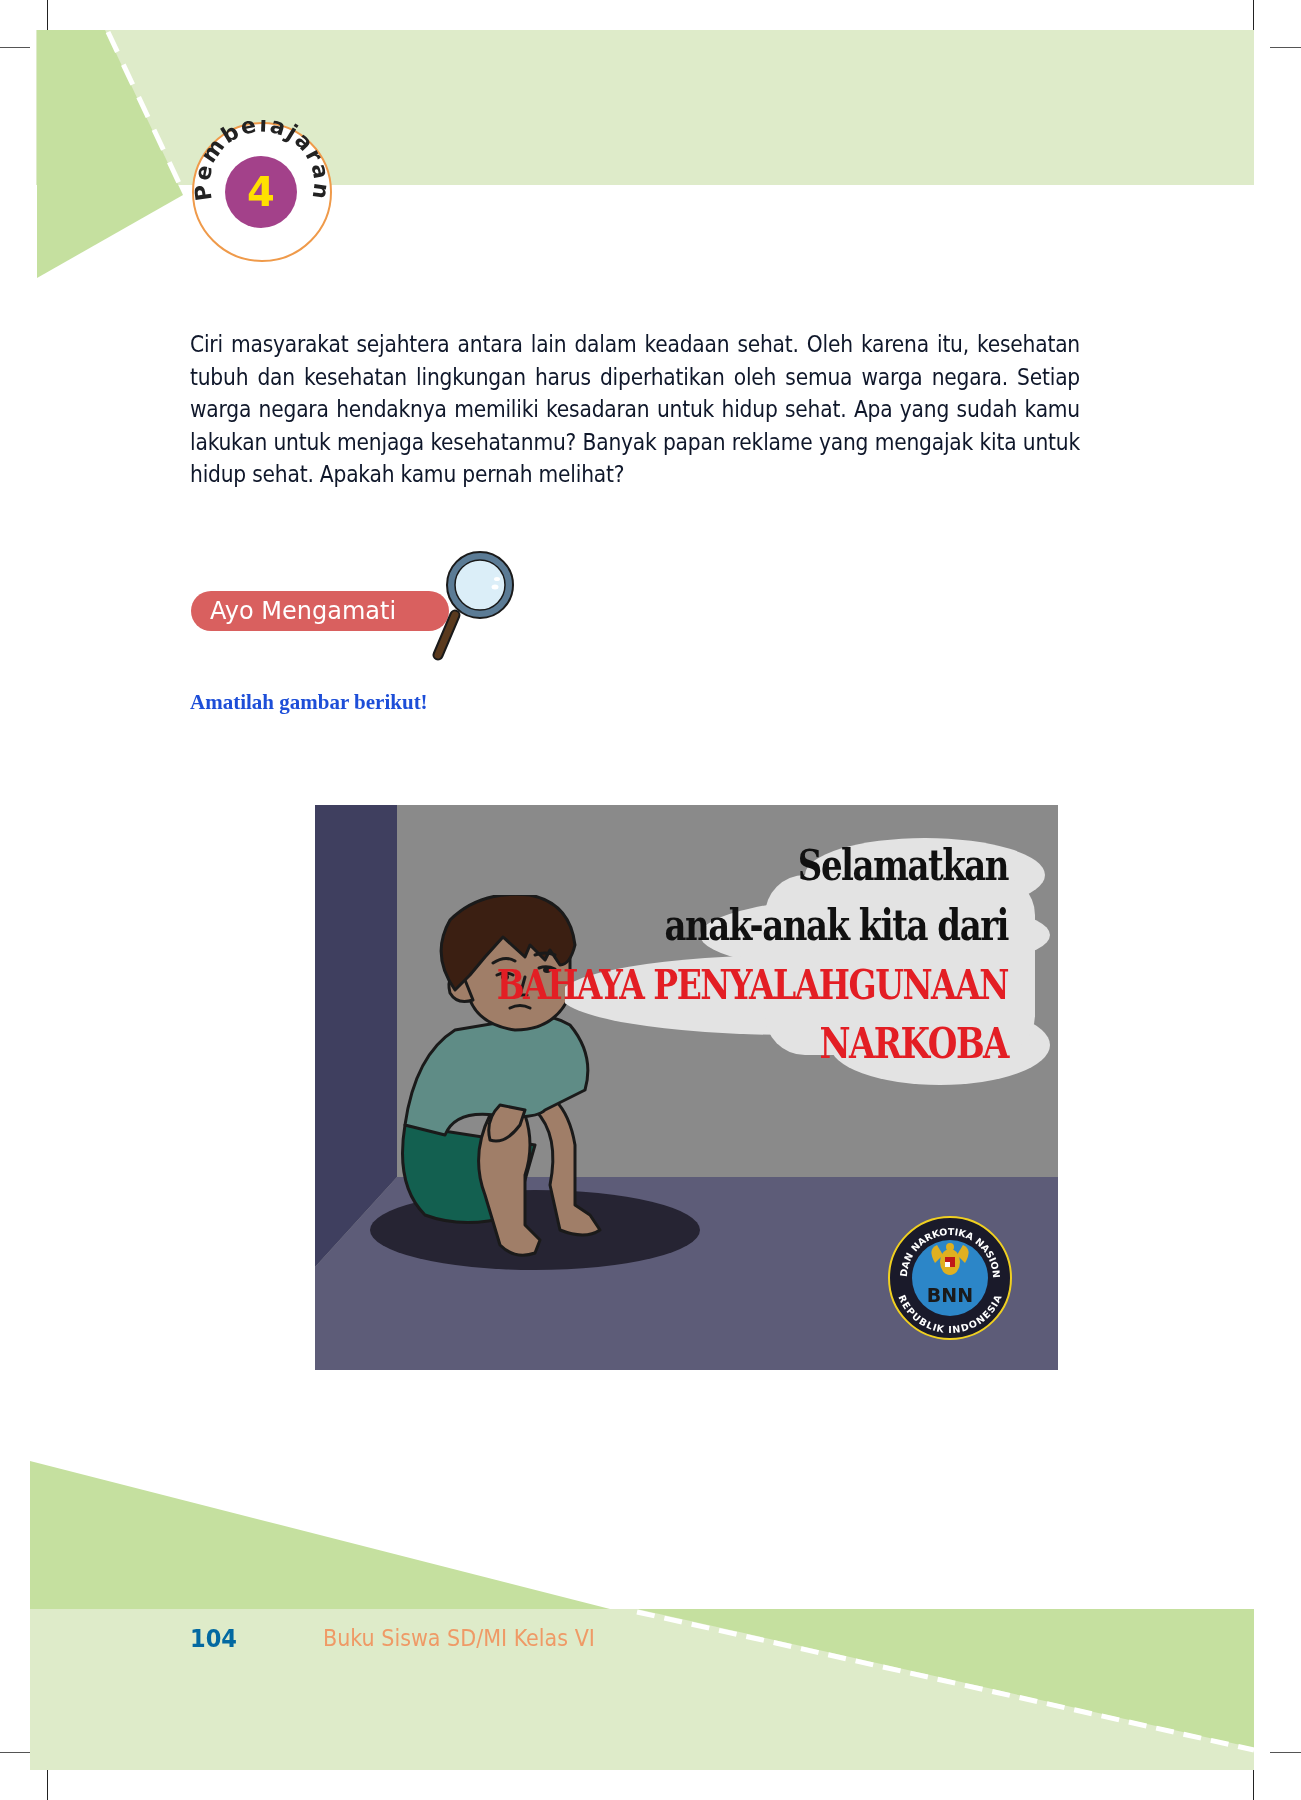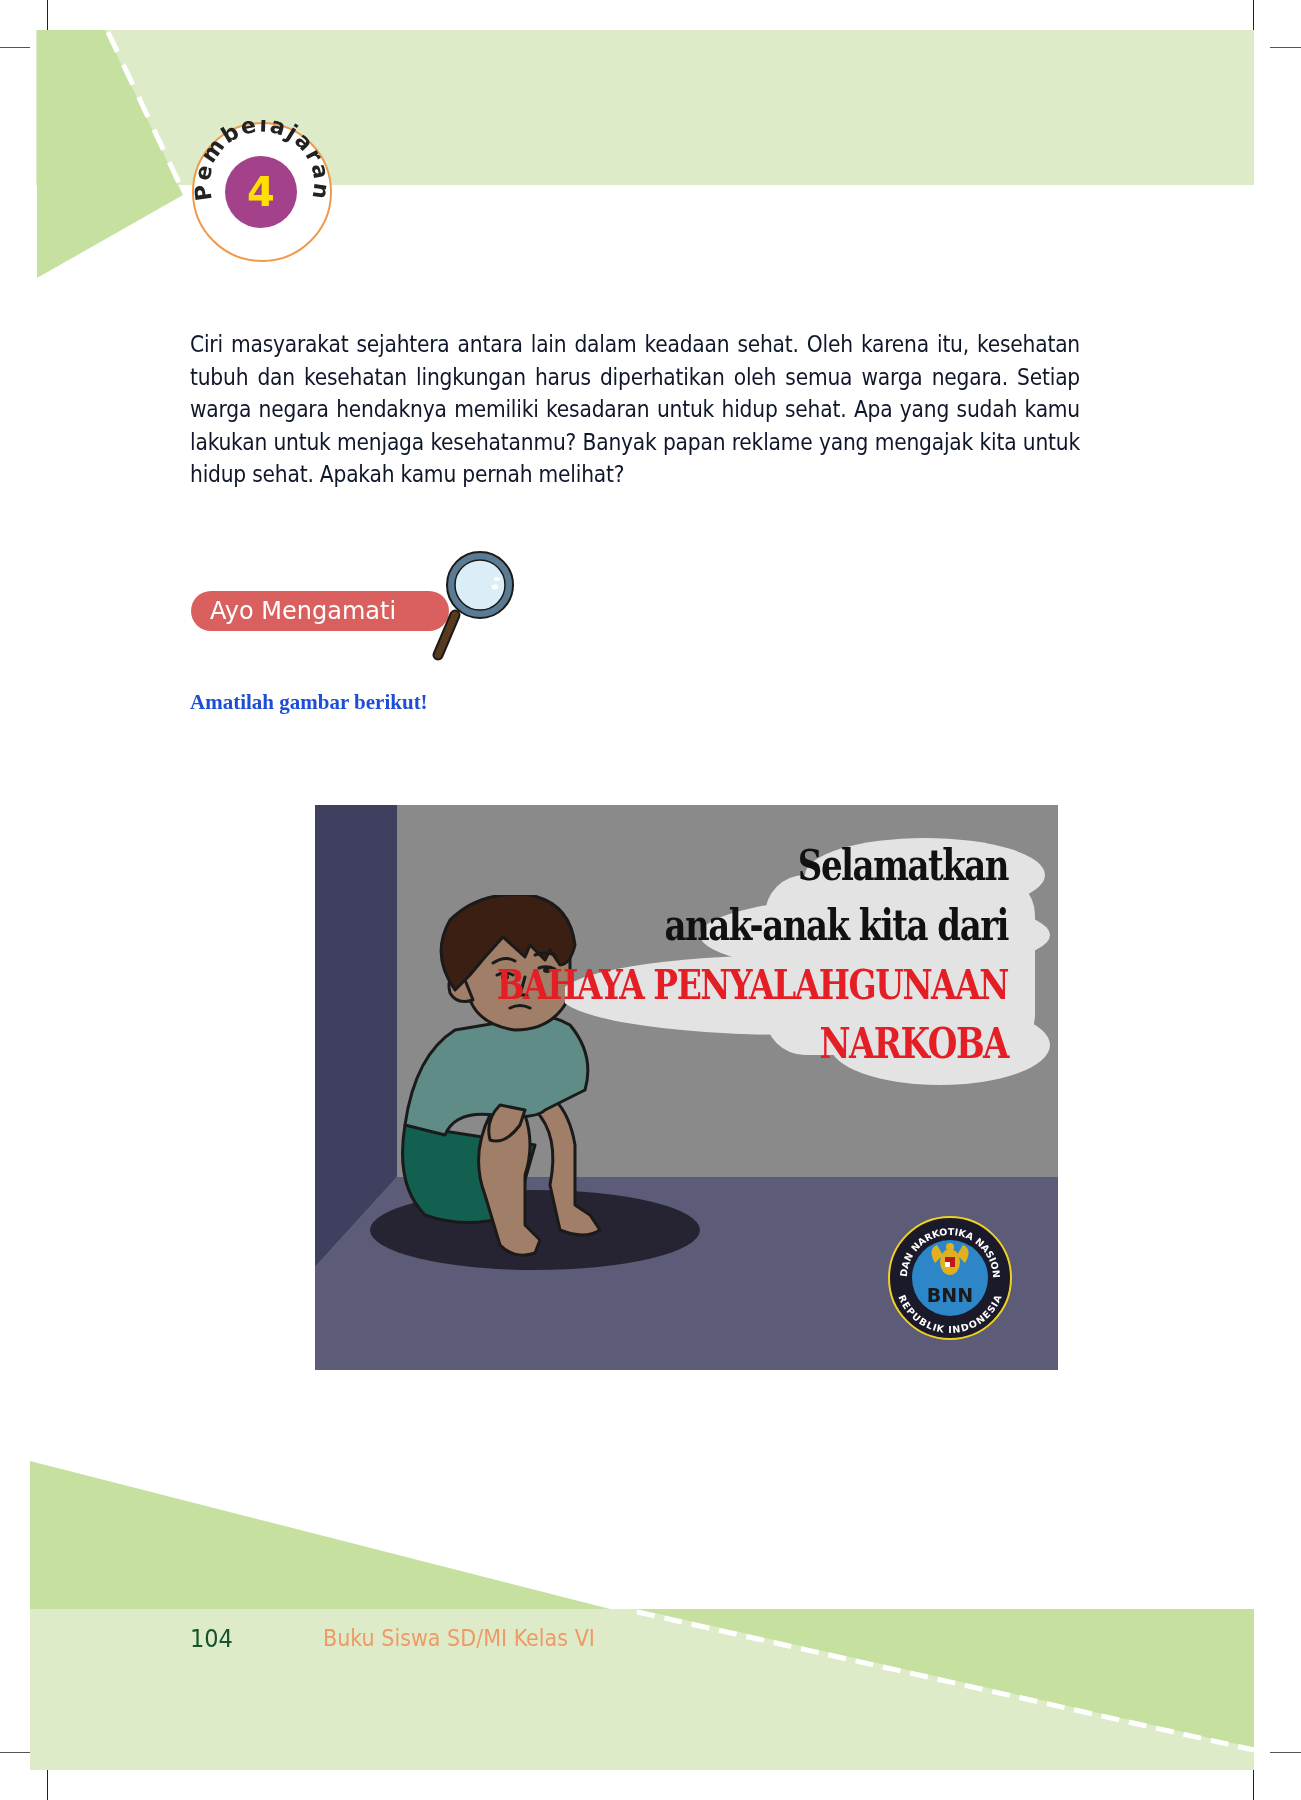--- a/index.html
+++ b/index.html
@@ -6,21 +6,21 @@
   body { width: 1301px; height: 1800px; position: relative; background: #ffffff; overflow: hidden; font-family: "DejaVu Sans", sans-serif; }
   .abs { position: absolute; }
   .crop-v { position: absolute; width: 1px; background: #222; }
   .crop-h { position: absolute; height: 1px; background: #555; }
   .header-band { left: 36px; top: 30px; width: 1218px; height: 155px; background: #deebc9; }
   .body-text { left: 190px; top: 328px; width: 890px; font-family: "DejaVu Sans Condensed", "DejaVu Sans", sans-serif; font-size: 22.5px; line-height: 32.5px; color: #0f172a; text-align: justify; letter-spacing: -0.2px; }
   .ayo-pill { left: 191px; top: 582px; width: 258px; height: 40px; background: #d9605f; border-radius: 20px; color: #fff; font-family: "DejaVu Sans", sans-serif; font-size: 24px; line-height: 40px; padding-left: 19px; box-sizing: border-box; margin-top: 9px; }
   .instruction { left: 190px; top: 690px; font-family: Liberation Serif, serif; font-weight: bold; font-size: 21px; color: #1d4ed8; }
   .poster { left: 315px; top: 763px; width: 743px; height: 565px; background: #8a8a8a; overflow: hidden; margin-top: 42px; }
   .slogan-line { position: absolute; right: 50px; font-family: "DejaVu Serif", serif; font-weight: bold; letter-spacing: -1.5px; transform: scaleY(1.25); transform-origin: right center; }
-  .footer-pagenum { left: 190px; top: 1624px; color: #14532d; font-family: "DejaVu Sans Condensed", "DejaVu Sans", sans-serif; font-size: 25px; font-weight: normal; }
+  .footer-pagenum { left: 190px; top: 1624px; color: #0369a1; font-family: "DejaVu Sans Condensed", "DejaVu Sans", sans-serif; font-size: 25px; font-weight: bold; }
   .footer-title { left: 275px; top: 1625px; color: #ef9a66; font-family: "DejaVu Sans Condensed", "DejaVu Sans", sans-serif; font-size: 23px; margin-left: 48px; }
 </style>
 </head>
 <body>
 
 <div class="crop-v" style="left:47px;top:0;height:31px;"></div>
 <div class="crop-h" style="left:0;top:47px;width:30px;"></div>
 <div class="crop-v" style="left:1253px;top:0;height:31px;"></div>
 <div class="crop-h" style="left:1270px;top:47px;width:31px;"></div>
 <div class="crop-h" style="left:0;top:1752px;width:30px;"></div>

